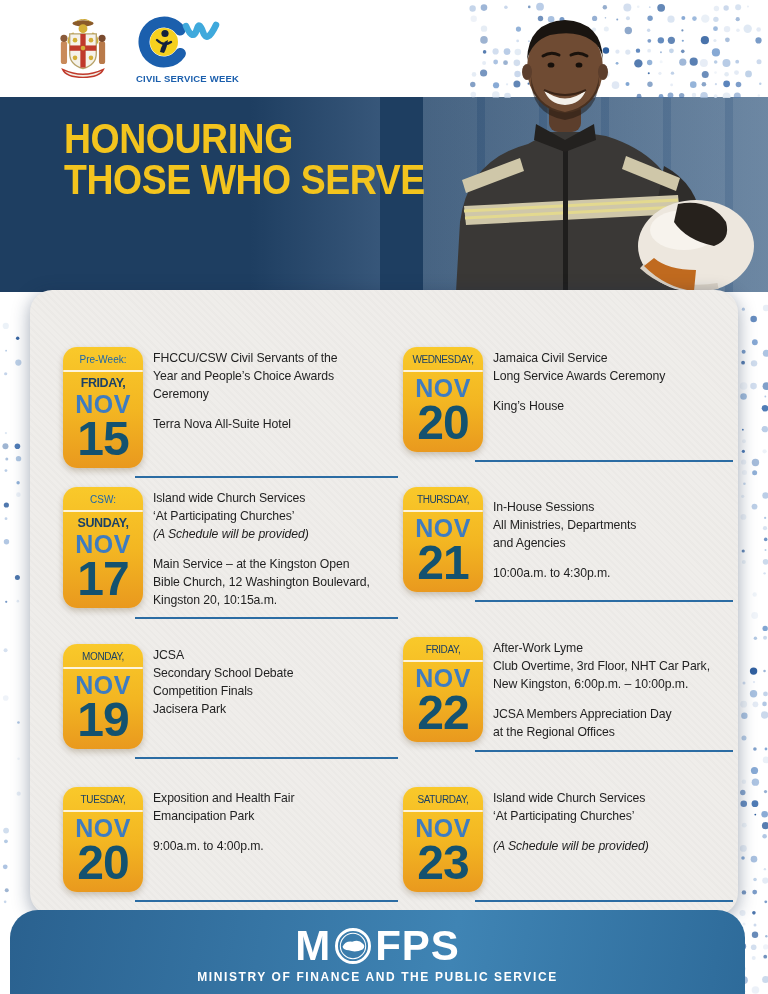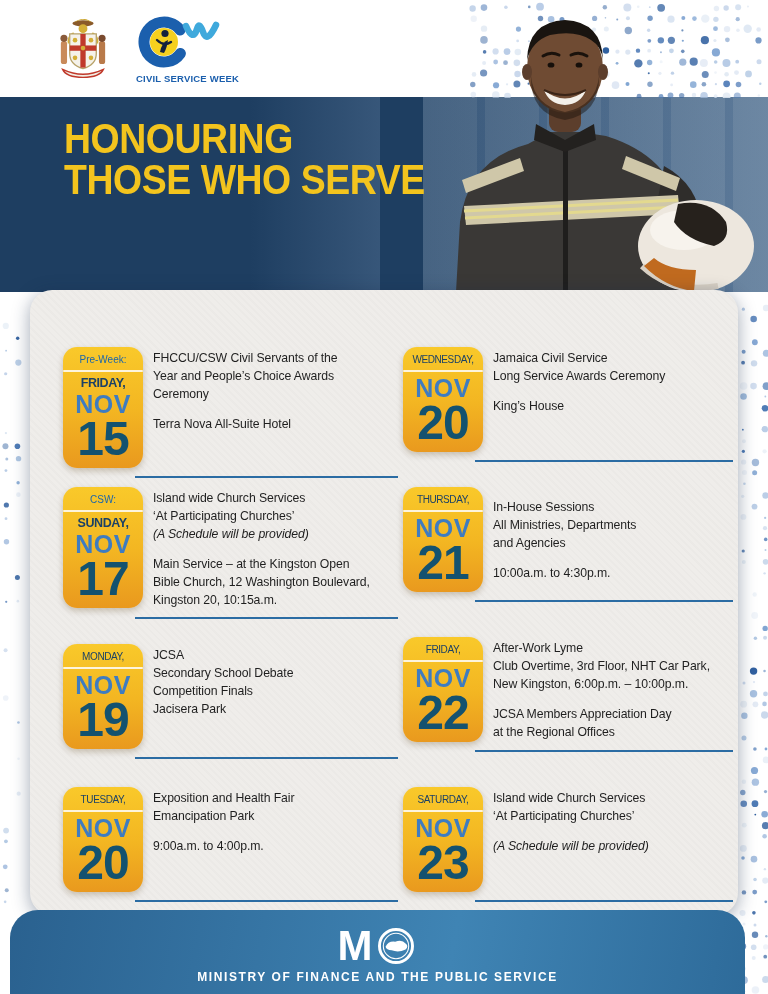--- a/index.html
+++ b/index.html
@@ -583,17 +583,18 @@
   </div>
 
   <div class="footer">
     <div class="mofps">
       <span>M</span>
       <svg viewBox="0 0 46 46" width="40" height="40">
         <circle cx="23" cy="23" r="19" fill="none" stroke="#ffffff" stroke-width="3.4"></circle>
         <circle cx="23" cy="23" r="14.6" fill="none" stroke="#ffffff" stroke-width="1.2"></circle>
         <path d="M11,24 Q14,17 22,18 Q30,15 34,20 Q38,23 34,27 Q26,31 18,28 Q12,28 11,24 Z" fill="#ffffff"></path>
       </svg>
+      <span>FPS</span>
     </div>
     <div class="mofps-subtitle">MINISTRY OF FINANCE AND THE PUBLIC SERVICE</div>
   </div>
 
 </div>
 
 </body></html>

